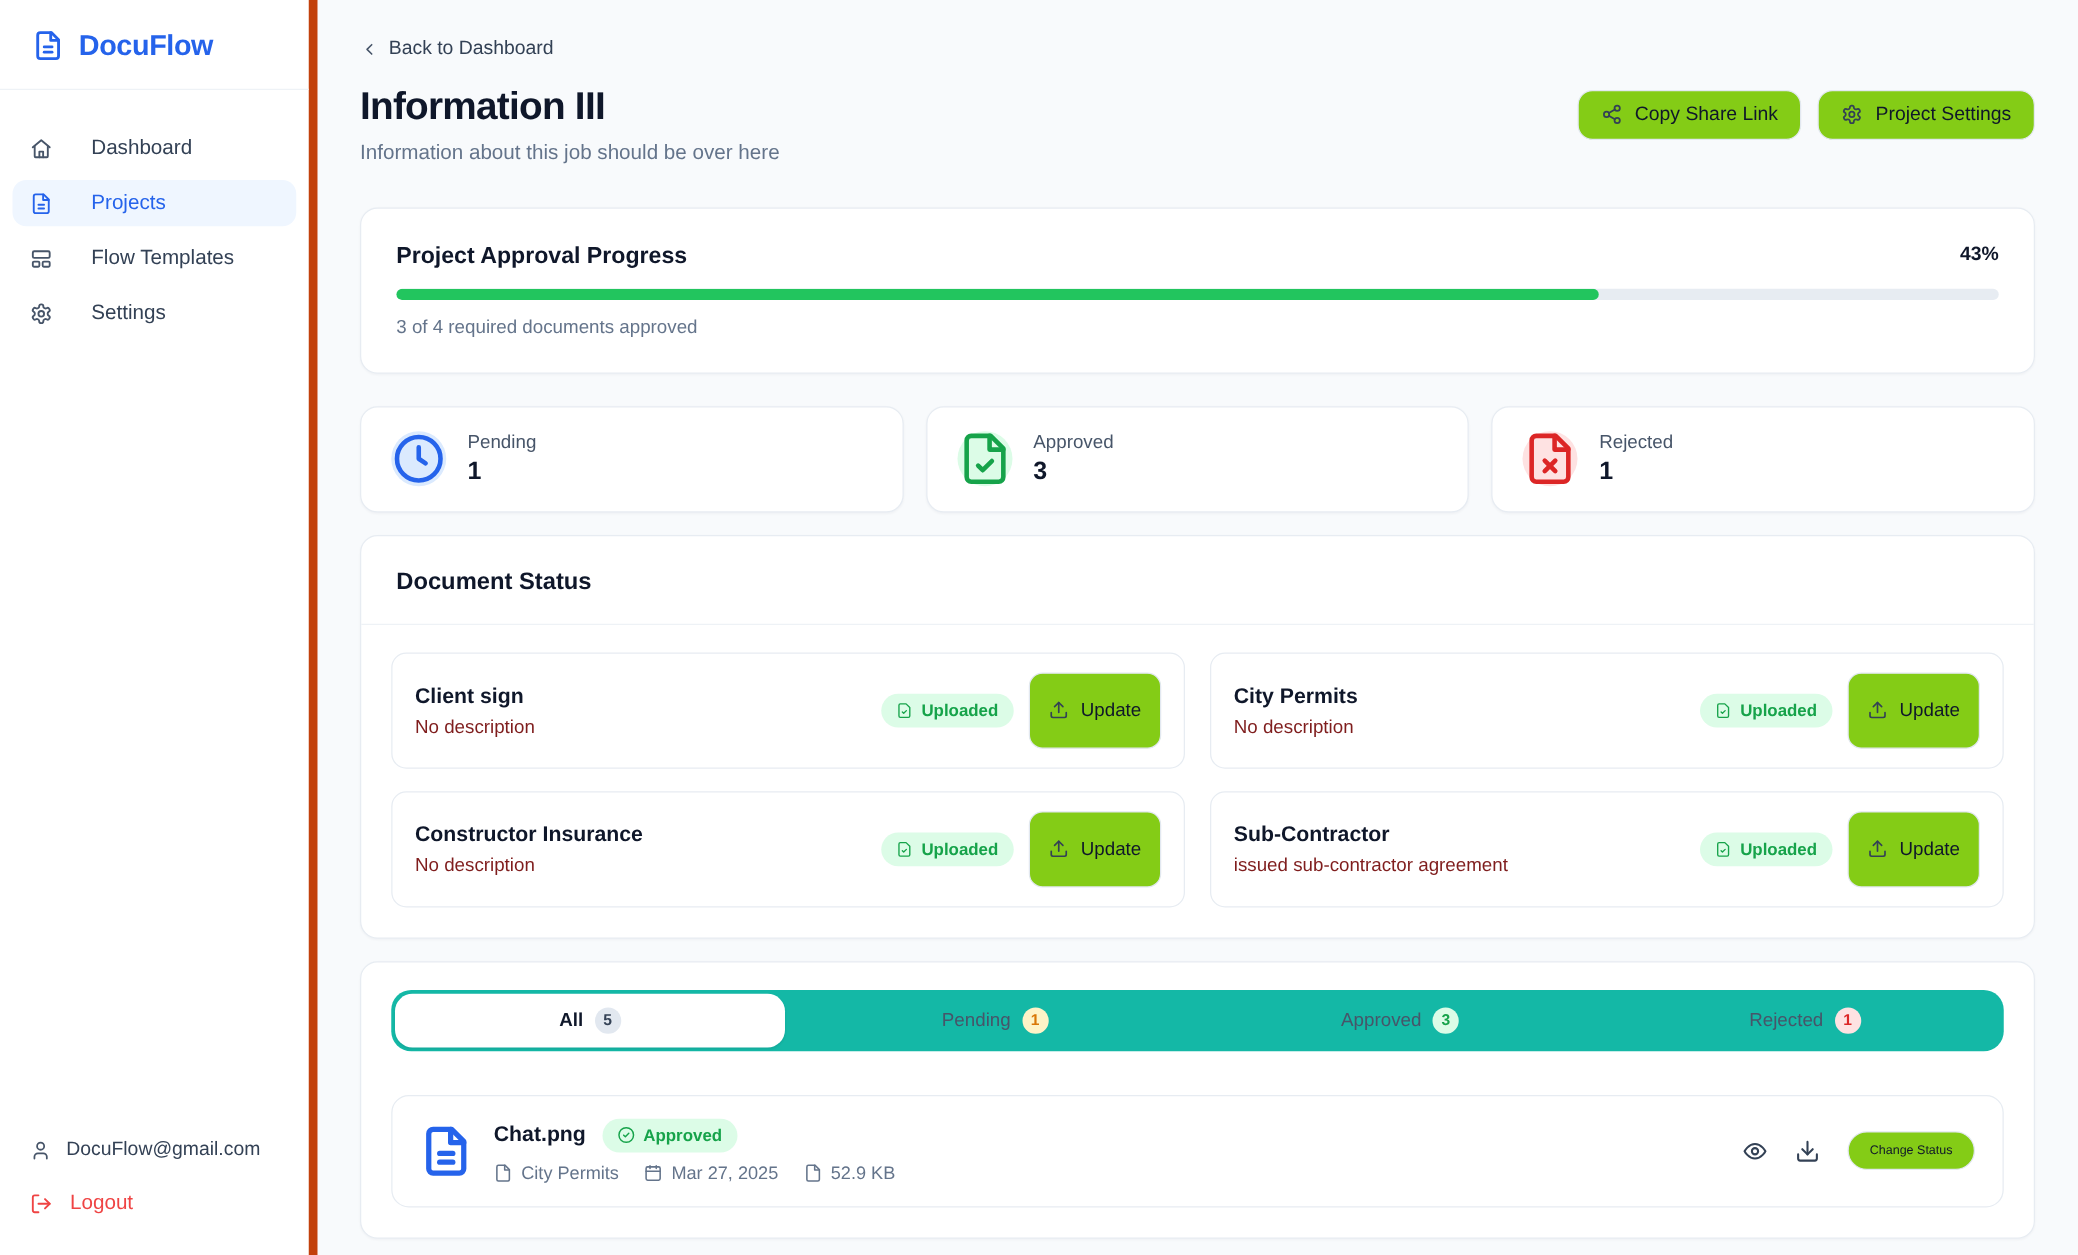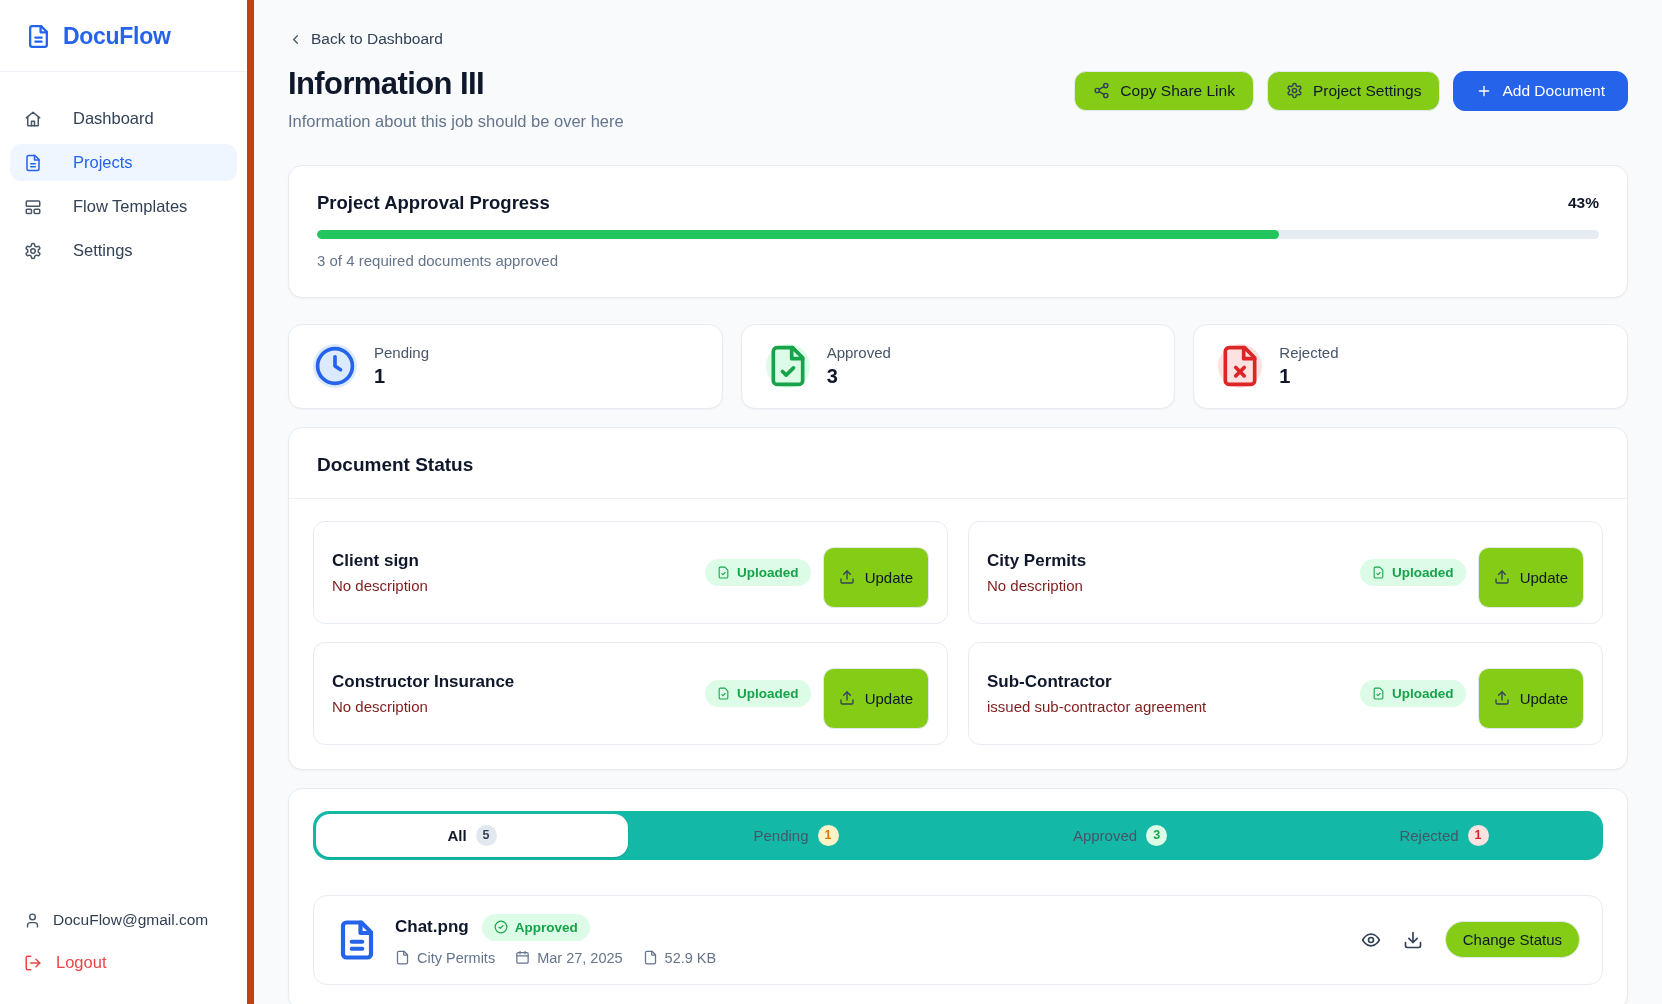--- a/index.html
+++ b/index.html
@@ -65,21 +65,21 @@
   .section-body { padding:22px 24px 24px 24px; }
 
   
   .status-grid { display:grid; grid-template-columns:1fr 1fr; gap:18px 20px; }
   .status-item { border:1px solid #e7ecf2; border-radius:12px; padding:15px 18px; min-height:78px; display:flex; align-items:center; justify-content:space-between; }
   .status-name { font-size:17px; font-weight:600; }
   .status-desc { margin-top:6px; font-size:15px; color:#7f1d1d; }
   .status-right { display:flex; align-items:center; gap:12px; }
   .badge-green { display:inline-flex; align-items:center; gap:7px; background:#dcfce7; color:#16a34a; font-size:13.5px; font-weight:600; border-radius:999px; padding:6px 12px; white-space:nowrap; }
   .badge-green .f-icon { width:13px; height:13px; display:flex; }
-  .btn-update { padding:21px 15px; border-radius:11px; font-size:15px;margin-top:10px; }
+  .btn-update { padding:21px 15px; border-radius:11px; font-size:15px; }
   .btn-update .f-icon { width:16px; height:16px; }
 
   
   .tabs { background:#14b8a6; border-radius:16px; padding:3px; display:grid; grid-template-columns:repeat(4,1fr); height:49px;gap:12px; }
   .tab { display:flex; align-items:center; justify-content:center; gap:9px; font-size:15px; color:#475569; font-weight:500; border-radius:14px; cursor:pointer; }
   .tab.active { background:#fff; color:#0f172a; font-weight:600; box-shadow:0 1px 2px rgba(16,24,40,.10); }
   .tab-badge { min-width:21px; height:21px; padding:0 6px; border-radius:999px; display:inline-flex; align-items:center; justify-content:center; font-size:12.5px; font-weight:600; }
   .tab-badge.gray { background:#e2e8f0; color:#334155; }
   .tab-badge.amber { background:#fef3c7; color:#d97706; }
   .tab-badge.green { background:#dcfce7; color:#16a34a; }
@@ -89,21 +89,21 @@
   .doc-row { margin-top:35px; border:1px solid #e7ecf2; border-radius:14px; padding:18px 22px; display:flex; align-items:center; justify-content:space-between; }
   .doc-left { display:flex; align-items:center; gap:17px; }
   .doc-file-icon { width:42px; height:44px; color:#2563eb; display:flex; }
   .doc-title-row { display:flex; align-items:center; gap:13px; }
   .doc-name { font-size:17px; font-weight:700; }
   .doc-meta { margin-top:9px; display:flex; gap:20px; align-items:center; color:#64748b; font-size:14.5px; }
   .meta-item { display:inline-flex; align-items:center; gap:7px; }
   .meta-item .f-icon { width:15px; height:15px; display:flex; }
   .doc-actions { display:flex; align-items:center; gap:22px; color:#334155; }
   .icon-btn { width:20px; height:20px; display:flex; cursor:pointer; color:#334155; }
-  .btn-change { border-radius:999px; padding:9px 17px; font-size:15px; }
+  .btn-change { border-radius:999px; padding:9px 17px; font-size:10px; }
 
   svg.s { fill:none; stroke:currentColor; stroke-width:2; stroke-linecap:round; stroke-linejoin:round; width:100%; height:100%; }
 </style>
 </head>
 <body>
 
 <div class="app">
 
   <aside class="sidebar">
     <div class="brand">
@@ -214,29 +214,20 @@
           <span>Copy Share Link</span>
         </button>
         <button class="btn">
           <span class="f-icon">
             <svg class="s" viewBox="0 0 24 24">
                 <path d="M12.22 2h-.44a2 2 0 0 0-2 2v.18a2 2 0 0 1-1 1.73l-.43.25a2 2 0 0 1-2 0l-.15-.08a2 2 0 0 0-2.73.73l-.22.38a2 2 0 0 0 .73 2.73l.15.1a2 2 0 0 1 1 1.72v.51a2 2 0 0 1-1 1.74l-.15.09a2 2 0 0 0-.73 2.73l.22.38a2 2 0 0 0 2.73.73l.15-.08a2 2 0 0 1 2 0l.43.25a2 2 0 0 1 1 1.73V20a2 2 0 0 0 2 2h.44a2 2 0 0 0 2-2v-.18a2 2 0 0 1 1-1.73l.43-.25a2 2 0 0 1 2 0l.15.08a2 2 0 0 0 2.73-.73l.22-.39a2 2 0 0 0-.73-2.73l-.15-.08a2 2 0 0 1-1-1.74v-.5a2 2 0 0 1 1-1.74l.15-.09a2 2 0 0 0 .73-2.73l-.22-.38a2 2 0 0 0-2.73-.73l-.15.08a2 2 0 0 1-2 0l-.43-.25a2 2 0 0 1-1-1.73V4a2 2 0 0 0-2-2z"></path>
                 <circle cx="12" cy="12" r="3"></circle>
               </svg>
           </span>
           <span>Project Settings</span>
-        </button>
-        <button class="btn btn-primary">
-          <span class="f-icon">
-            <svg class="s" viewBox="0 0 24 24">
-                <line x1="12" y1="5" x2="12" y2="19"></line>
-                <line x1="5" y1="12" x2="19" y2="12"></line>
-              </svg>
-          </span>
-          <span>Add Document</span>
         </button>
       </div>
     </div>
 
     
     <section class="card progress-card">
       <div class="progress-head">
         <span class="progress-title">Project Approval Progress</span>
         <span class="progress-pct">43%</span>
       </div>

